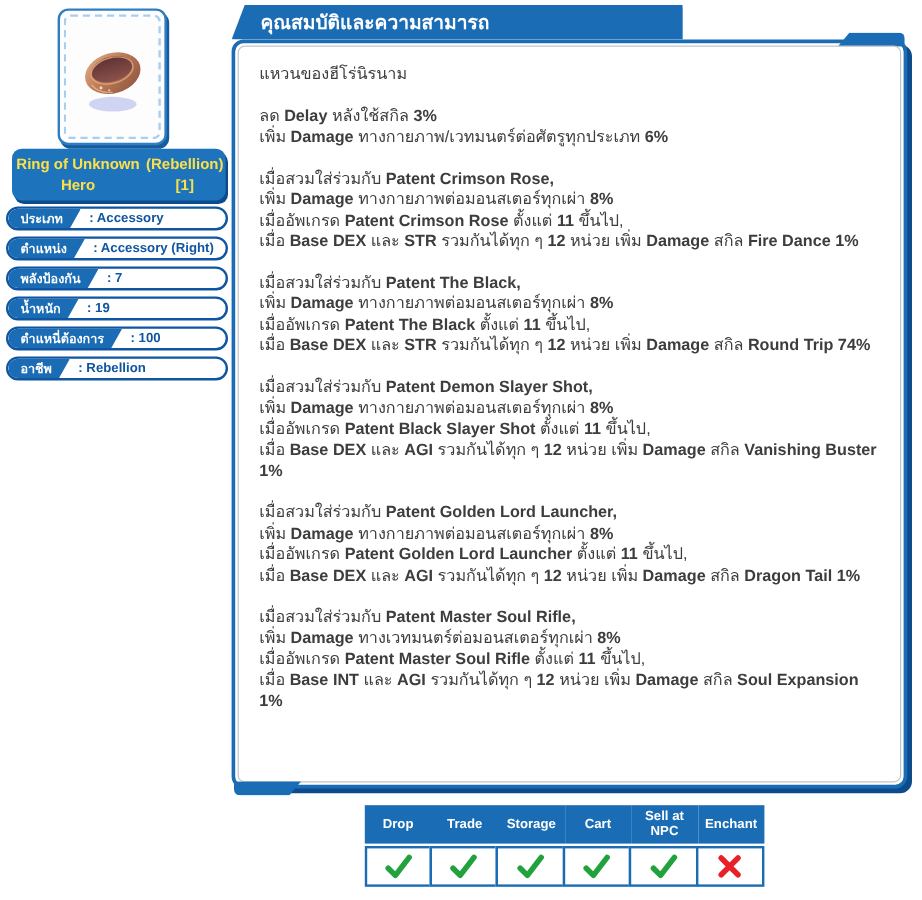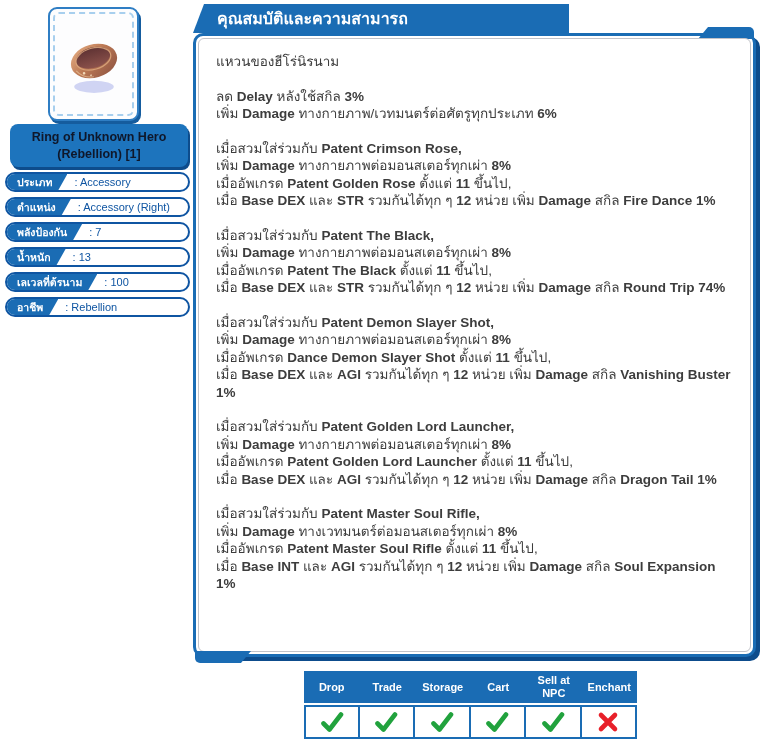--- a/index.html
+++ b/index.html
@@ -18,39 +18,39 @@
   .item-card-inner {
     position:absolute; inset:3px; border:2px dashed #a8cfee; border-radius:6px;
     display:flex; align-items:center; justify-content:center; background:#fdfdfe;
   }
   .item-card-inner svg { width:76px; height:92px; }
 
   
   .name-plate {
     position:absolute; left:10px; top:124px; width:178px; height:43px;
     background:#1d74bd; border-radius:8px; box-shadow:2px 3px 0 #0d4c8c;
-    display:flex; flex-direction:column; align-items:center; justify-content:center;
-    color:#0f172a; font-weight:bold; font-size:12.5px; line-height:1.3; text-align:center;
+    display:flex; flex-direction:row; align-items:center; justify-content:center;
+    color:#fde047; font-weight:bold; font-size:12.5px; line-height:1.3; text-align:center;
   }
 
   
   .attr-list { position:absolute; left:5px; top:172px; width:185px; }
   .attr-row {
     height:20px; margin-bottom:5px; background:#ffffff;
     border:2px solid #0f55a2; border-radius:10px;
     display:flex; align-items:stretch; overflow:hidden;
   }
   .attr-label {
     background:#1a6cb4; color:#ffffff; font-weight:bold; font-size:10.5px;
     display:flex; align-items:center; padding:0 15px 0 10px;
     clip-path:polygon(0 0, 100% 0, calc(100% - 9px) 100%, 0 100%);
     white-space:nowrap; flex:0 0 auto;
   }
   .attr-value {
-    color:#0f55a2; font-weight:normal; font-size:11px;
+    color:#0f55a2; font-weight:bold; font-size:11px;
     display:flex; align-items:center; padding-left:7px; white-space:nowrap;text-align:right;
   }
 
   
   .panel-title {
     position:absolute; left:193px; top:4px; width:376px; height:29px;
     background:#1a6cb4; color:#ffffff; font-weight:bold; font-size:16px;
     display:flex; align-items:center; padding-left:24px;
     clip-path:polygon(11px 0, 100% 0, 100% 100%, 0 100%);
     filter:drop-shadow(2px 2px 0 #0d4c8c);
@@ -142,25 +142,25 @@
       <span class="attr-value">: Accessory (Right)</span>
     </div>
 
     <div class="attr-row">
       <span class="attr-label">พลังป้องกัน</span>
       <span class="attr-value">: 7</span>
     </div>
 
     <div class="attr-row">
       <span class="attr-label">น้ำหนัก</span>
-      <span class="attr-value">: 13</span>
-    </div>
-
-    <div class="attr-row">
-      <span class="attr-label">เลเวลที่ต้รนาม</span>
+      <span class="attr-value">: 19</span>
+    </div>
+
+    <div class="attr-row">
+      <span class="attr-label">ตำแหนี่ต้องการ</span>
       <span class="attr-value">: 100</span>
     </div>
 
     <div class="attr-row">
       <span class="attr-label">อาชีพ</span>
       <span class="attr-value">: Rebellion</span>
     </div>
   </div>
 
   <div class="panel-title">คุณสมบัติและความสามารถ</div>
@@ -170,33 +170,33 @@
           <div class="para">
             <div class="line">แหวนของฮีโร่นิรนาม</div>
           </div>
           <div class="para">
             <div class="line">ลด <b>Delay</b> หลังใช้สกิล <b>3%</b></div>
             <div class="line">เพิ่ม <b>Damage</b> ทางกายภาพ/เวทมนตร์ต่อศัตรูทุกประเภท <b>6%</b></div>
           </div>
           <div class="para">
             <div class="line">เมื่อสวมใส่ร่วมกับ <b>Patent Crimson Rose,</b></div>
             <div class="line">เพิ่ม <b>Damage</b> ทางกายภาพต่อมอนสเตอร์ทุกเผ่า <b>8%</b></div>
-            <div class="line">เมื่ออัพเกรด <b>Patent Golden Rose</b> ตั้งแต่ <b>11</b> ขึ้นไป,</div>
+            <div class="line">เมื่ออัพเกรด <b>Patent Crimson Rose</b> ตั้งแต่ <b>11</b> ขึ้นไป,</div>
             <div class="line">เมื่อ <b>Base DEX</b> และ <b>STR</b> รวมกันได้ทุก ๆ <b>12</b> หน่วย เพิ่ม <b>Damage</b> สกิล <b>Fire Dance 1%</b></div>
           </div>
           <div class="para">
             <div class="line">เมื่อสวมใส่ร่วมกับ <b>Patent The Black,</b></div>
             <div class="line">เพิ่ม <b>Damage</b> ทางกายภาพต่อมอนสเตอร์ทุกเผ่า <b>8%</b></div>
             <div class="line">เมื่ออัพเกรด <b>Patent The Black</b> ตั้งแต่ <b>11</b> ขึ้นไป,</div>
             <div class="line">เมื่อ <b>Base DEX</b> และ <b>STR</b> รวมกันได้ทุก ๆ <b>12</b> หน่วย เพิ่ม <b>Damage</b> สกิล <b>Round Trip 74%</b></div>
           </div>
           <div class="para">
             <div class="line">เมื่อสวมใส่ร่วมกับ <b>Patent Demon Slayer Shot,</b></div>
             <div class="line">เพิ่ม <b>Damage</b> ทางกายภาพต่อมอนสเตอร์ทุกเผ่า <b>8%</b></div>
-            <div class="line">เมื่ออัพเกรด <b>Dance Demon Slayer Shot</b> ตั้งแต่ <b>11</b> ขึ้นไป,</div>
+            <div class="line">เมื่ออัพเกรด <b>Patent Black Slayer Shot</b> ตั้งแต่ <b>11</b> ขึ้นไป,</div>
             <div class="line">เมื่อ <b>Base DEX</b> และ <b>AGI</b> รวมกันได้ทุก ๆ <b>12</b> หน่วย เพิ่ม <b>Damage</b> สกิล <b>Vanishing Buster 1%</b></div>
           </div>
           <div class="para">
             <div class="line">เมื่อสวมใส่ร่วมกับ <b>Patent Golden Lord Launcher,</b></div>
             <div class="line">เพิ่ม <b>Damage</b> ทางกายภาพต่อมอนสเตอร์ทุกเผ่า <b>8%</b></div>
             <div class="line">เมื่ออัพเกรด <b>Patent Golden Lord Launcher</b> ตั้งแต่ <b>11</b> ขึ้นไป,</div>
             <div class="line">เมื่อ <b>Base DEX</b> และ <b>AGI</b> รวมกันได้ทุก ๆ <b>12</b> หน่วย เพิ่ม <b>Damage</b> สกิล <b>Dragon Tail 1%</b></div>
           </div>
           <div class="para">
             <div class="line">เมื่อสวมใส่ร่วมกับ <b>Patent Master Soul Rifle,</b></div>

